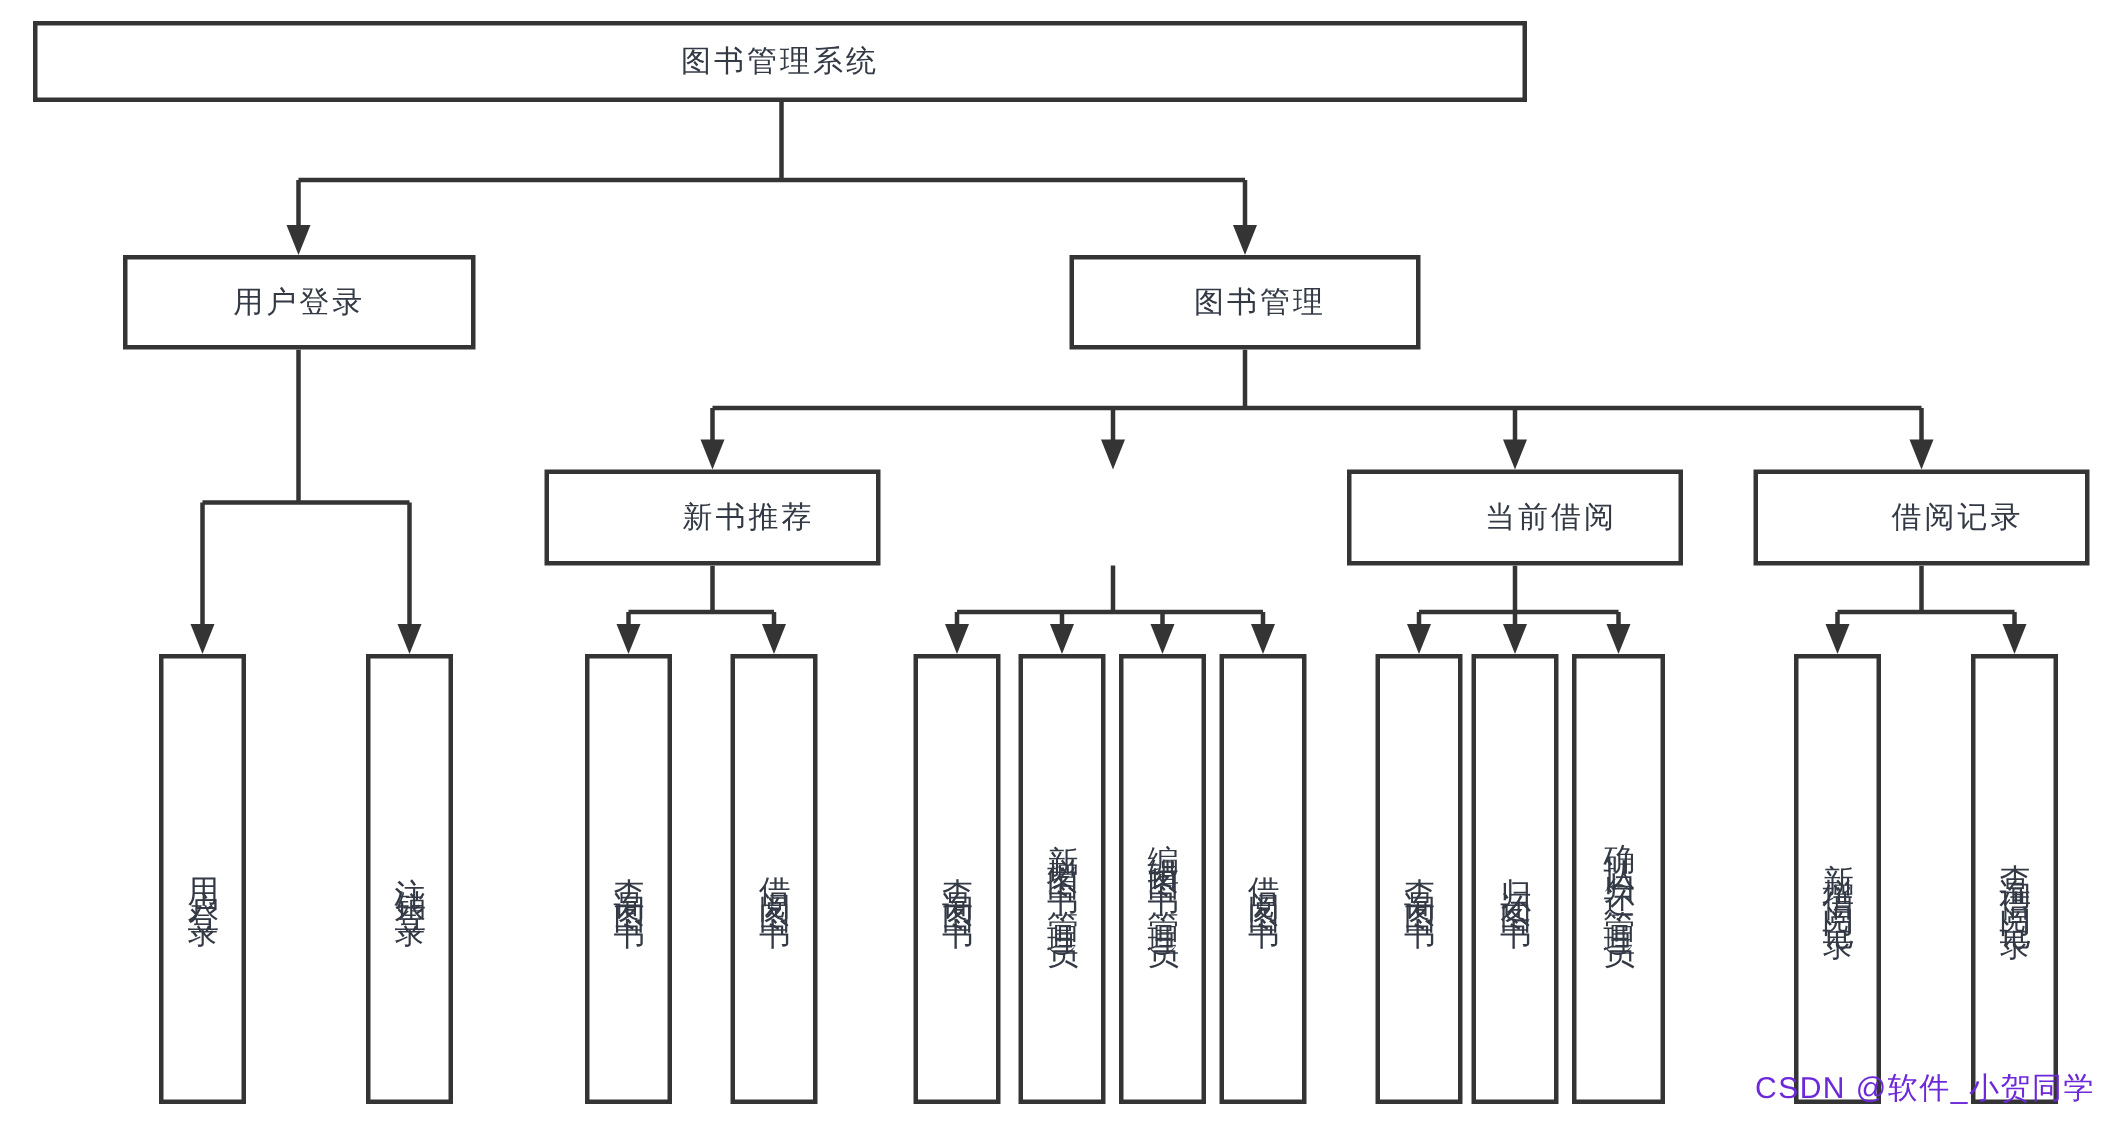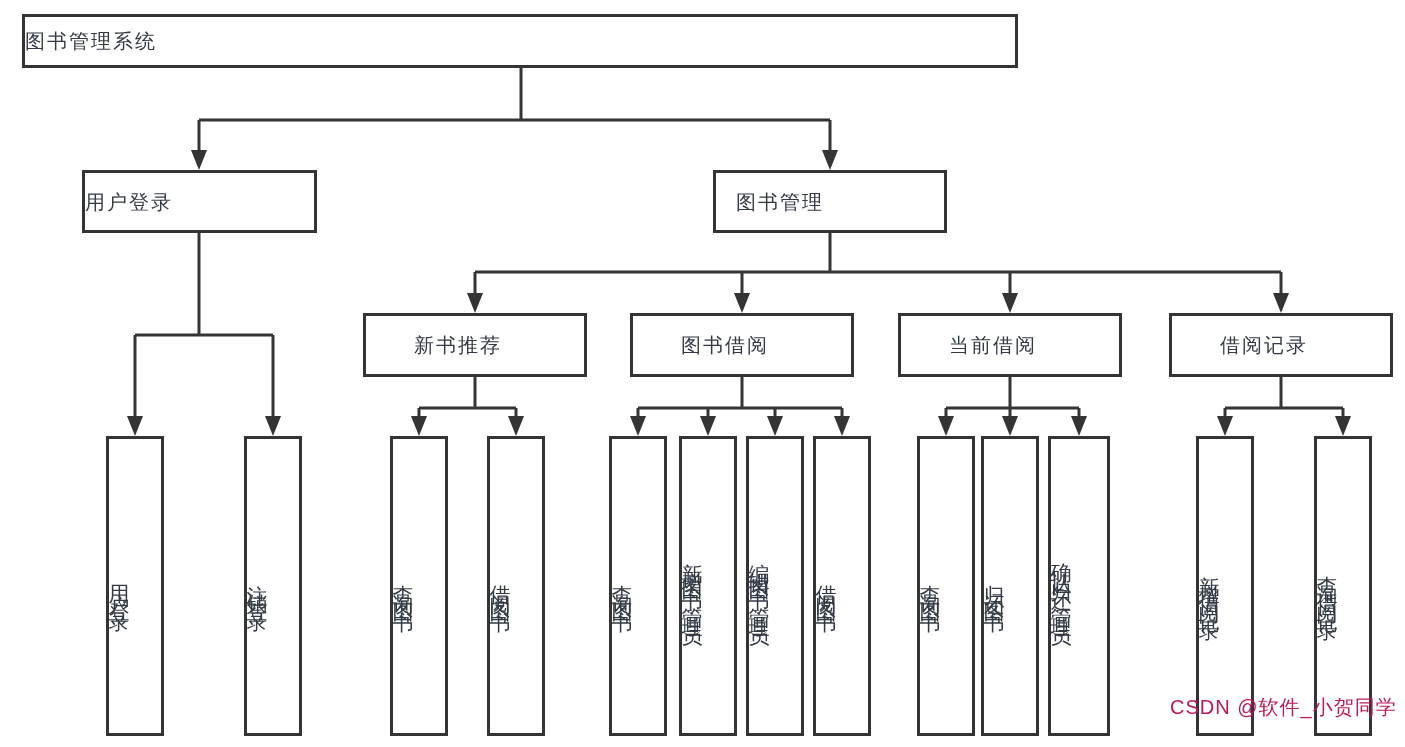--- a/index.html
+++ b/index.html
@@ -17,20 +17,21 @@
     width: 1405px; height: 747px;
     z-index: 1;
   }
   .node {
     position: absolute;
     box-sizing: border-box;
     border: 3px solid #343434;
     background: #ffffff;
     display: flex;
     align-items: center;
+    justify-content: center;
     color: #333a45;
     z-index: 2;
   }
   .node .lbl {
     line-height: 1;
     white-space: nowrap;
   }
   .h-node .lbl {
     font-size: 20px;
     letter-spacing: 2px;
@@ -64,24 +65,24 @@
   #f-editbook    { left: 746px; }
   #f-borrow2     { left: 813px; }
   #f-query3      { left: 917px; }
   #f-return      { left: 981px; }
   #f-confirm     { left: 1048px; width: 62px; }
   #f-addrecord   { left: 1196px; }
   #f-queryrecord { left: 1314px; }
   .watermark {
     position: absolute;
     left: 1170px;
-    top: 694px;
+    top: 712px;
     font-size: 20px;
     letter-spacing: 1px;
-    color: #be185d;
+    color: #6d28d9;
     z-index: 5;
     white-space: nowrap;
   }
 </style>
 </head>
 <body>
 
 <div class="canvas">
 
   <svg class="connectors" viewBox="0 0 1405 747" xmlns="http://www.w3.org/2000/svg">
@@ -131,23 +132,20 @@
   <div class="node h-node" id="n-login">
     <span class="lbl">用户登录</span>
   </div>
   <div class="node h-node" id="n-mgmt">
     <span class="lbl">图书管理</span>
   </div>
 
   <div class="node h-node l3" id="n-recommend">
     <span class="lbl">新书推荐</span>
   </div>
-  <div class="node h-node l3" id="n-borrowmod">
-    <span class="lbl">图书借阅</span>
-  </div>
   <div class="node h-node l3" id="n-records">
     <span class="lbl">借阅记录</span>
   </div>
   <div class="node h-node l3" id="n-current">
     <span class="lbl">当前借阅</span>
   </div>
 
   <div class="node v-node leaf" id="f-userlogin">
     <span class="lbl">用户登录</span>
   </div>

